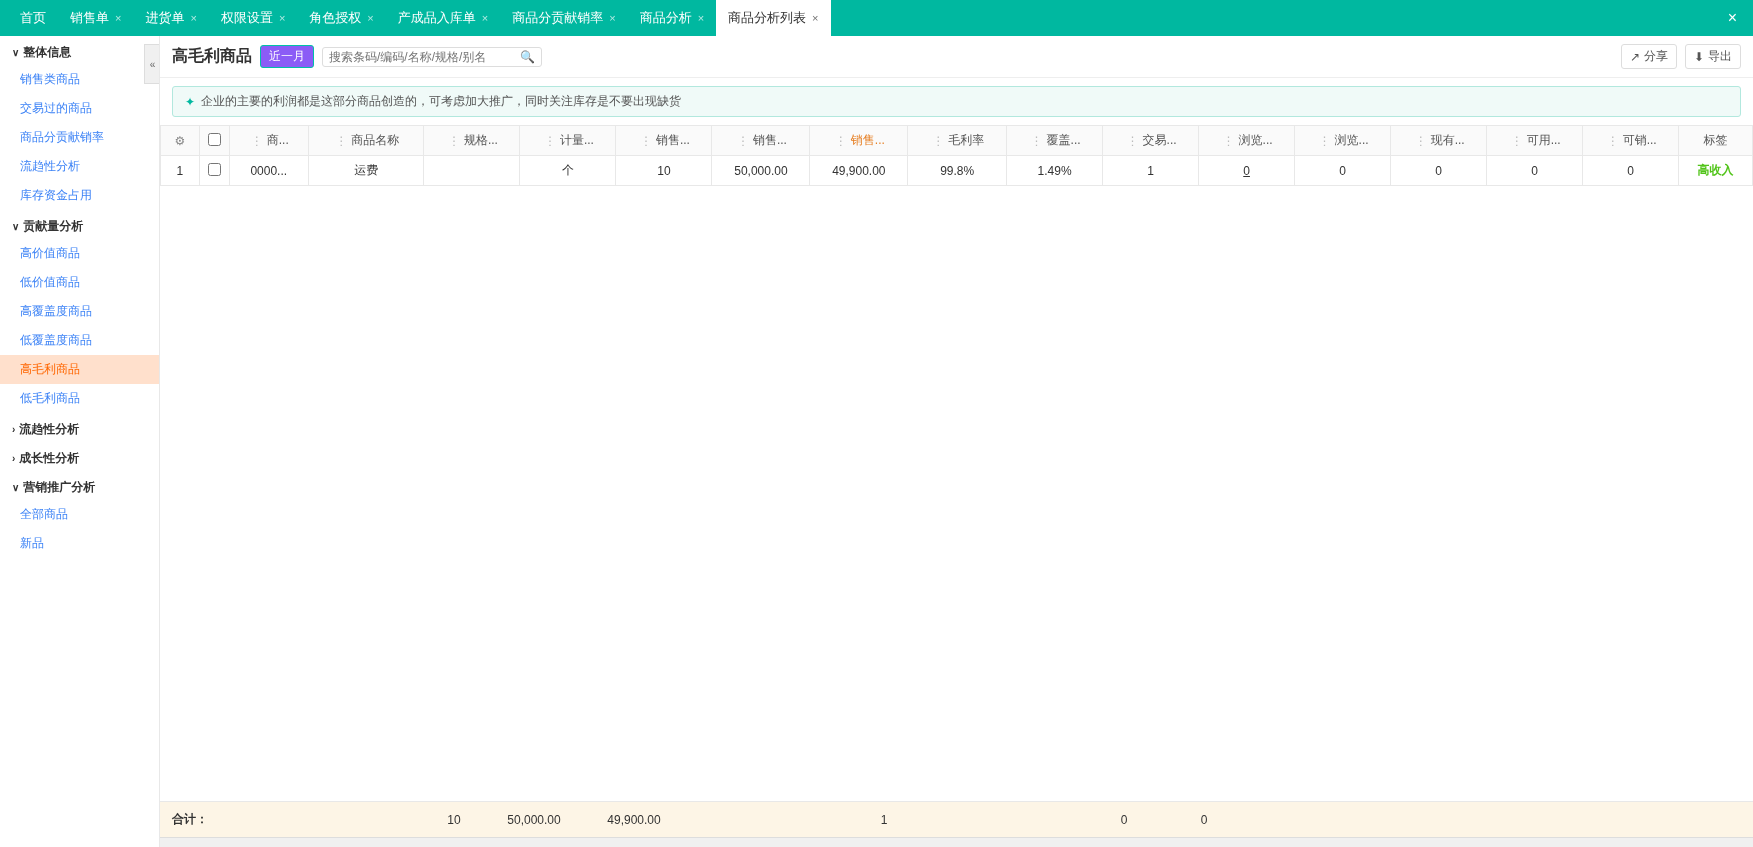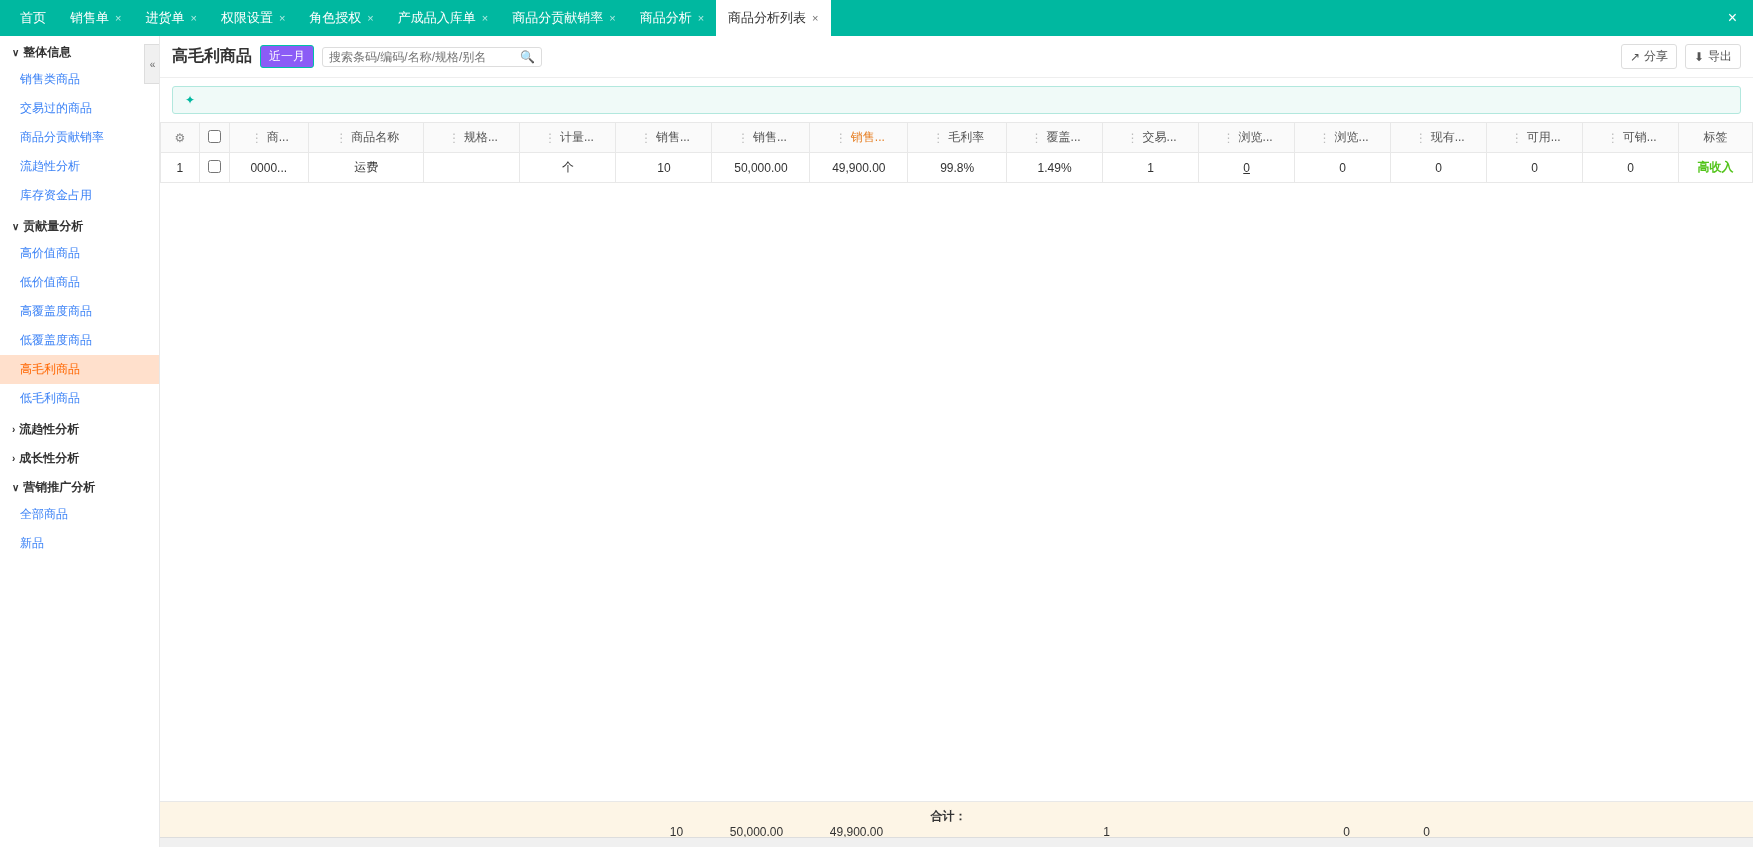--- a/index.html
+++ b/index.html
@@ -230,21 +230,20 @@
     .footer-total {
       background: #fdf5e6;
       border-top: 1px solid #e8e8e8;
       padding: 6px 12px;
       display: flex;
       align-items: center;
       font-size: 12px;
       color: #333;
       flex-shrink: 0;
       height: 36px;
-      flex-direction: column;
     }
     .footer-total .label { margin-right: 16px; font-weight: bold; }
     .footer-cells {
       display: flex;
       gap: 0;
     }
     .footer-cell {
       padding: 0 8px;
       min-width: 80px;
       text-align: center;
@@ -391,20 +390,21 @@
         </button>
         <button class="action-btn">
           <span>⬇</span>
           <span>导出</span>
         </button>
       </div>
     </div>
 
     <div class="info-banner">
       <span class="info-icon">✦</span>
+      <span>企业的主要的利润都是这部分商品创造的，可考虑加大推广，同时关注库存是不要出现缺货</span>
     </div>
 
     <div class="table-wrap">
       <table>
         <thead>
           <tr>
             <th>
               <span class="gear-icon">⚙</span>
             </th>
             <th class="checkbox-col">

